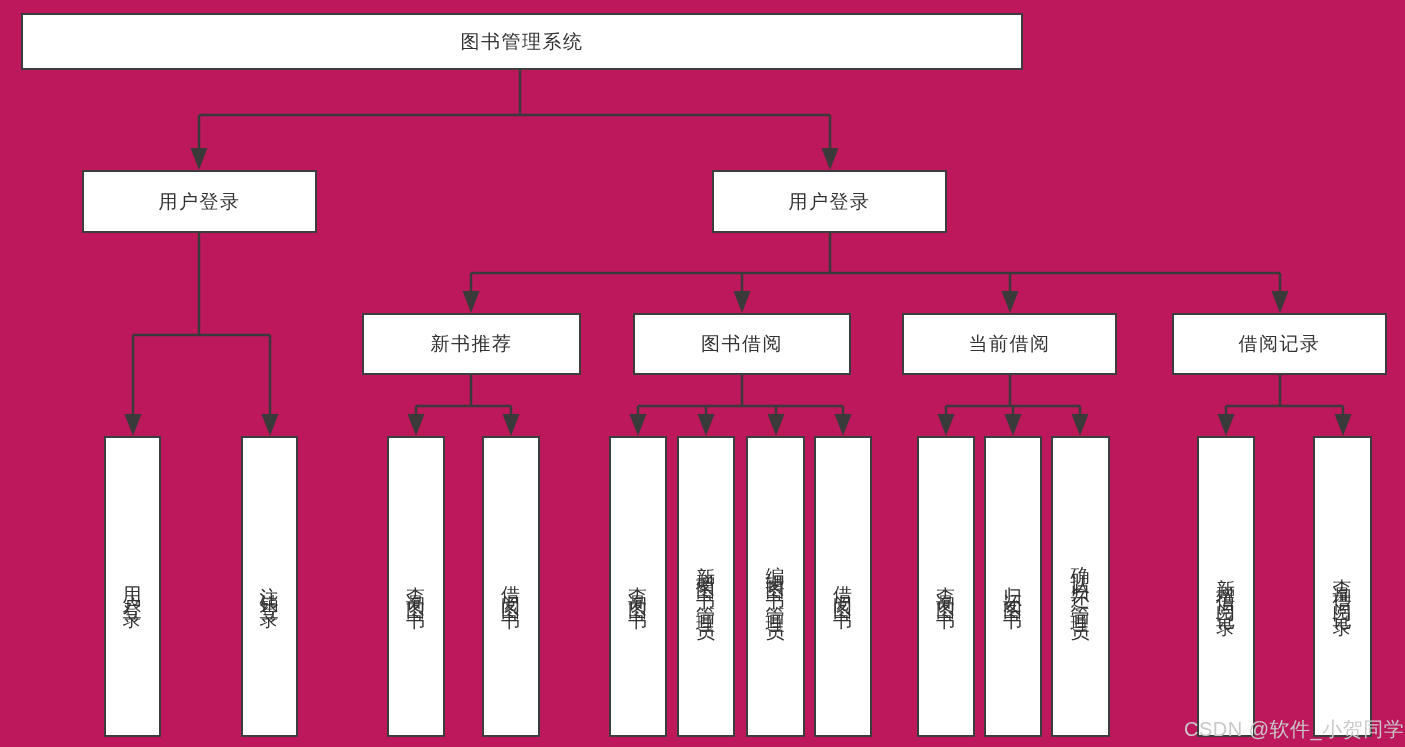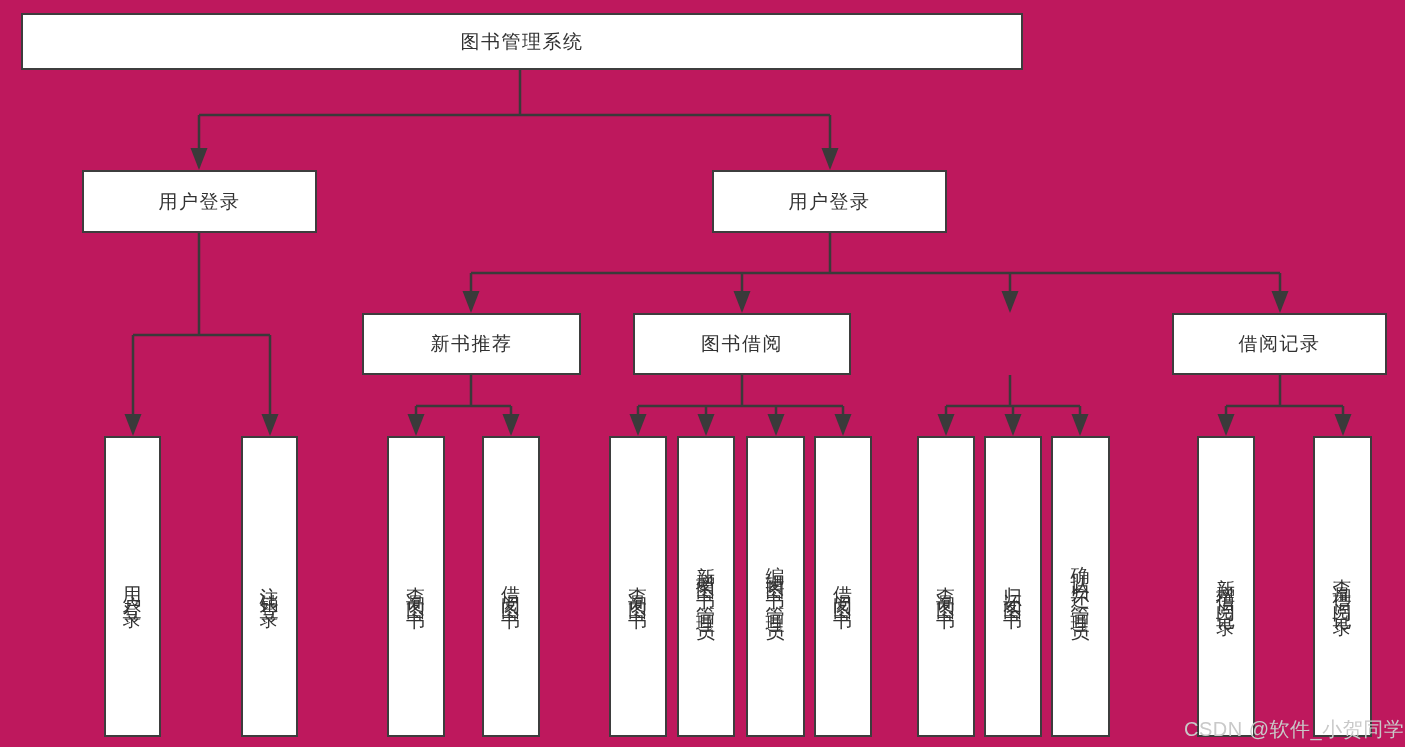--- a/index.html
+++ b/index.html
@@ -117,20 +117,21 @@
     </g>
   </svg>
 
   <div class="node" style="left:21px; top:13px; width:1002px; height:57px;">图书管理系统</div>
 
   <div class="node" style="left:82px; top:170px; width:235px; height:63px;">用户登录</div>
   <div class="node" style="left:712px; top:170px; width:235px; height:63px;">用户登录</div>
 
   <div class="node" style="left:633px; top:313px; width:218px; height:62px;">图书借阅</div>
   <div class="node" style="left:362px; top:313px; width:219px; height:62px;">新书推荐</div>
+  <div class="node" style="left:902px; top:313px; width:215px; height:62px;">当前借阅</div>
   <div class="node" style="left:1172px; top:313px; width:215px; height:62px;">借阅记录</div>
 
   <div class="node vertical" style="left:104px; top:436px; width:57px; height:301px;">用户登录</div>
   <div class="node vertical" style="left:241px; top:436px; width:57px; height:301px;">注销登录</div>
 
   <div class="node vertical" style="left:387px; top:436px; width:58px; height:301px;">查询图书</div>
   <div class="node vertical" style="left:482px; top:436px; width:58px; height:301px;">借阅图书</div>
 
   <div class="node vertical" style="left:609px; top:436px; width:58px; height:301px;">查询图书</div>
   <div class="node vertical" style="left:677px; top:436px; width:58px; height:301px;">新增图书（管理员）</div>

